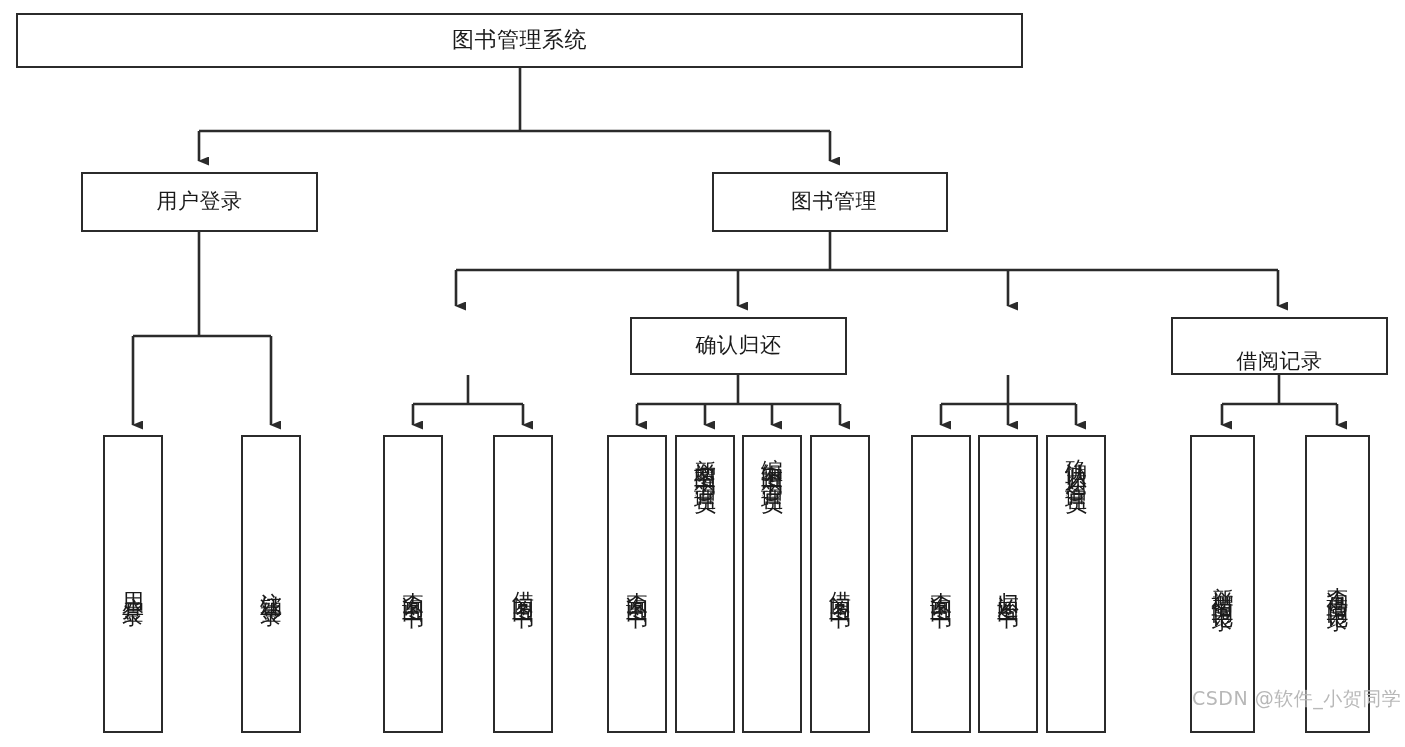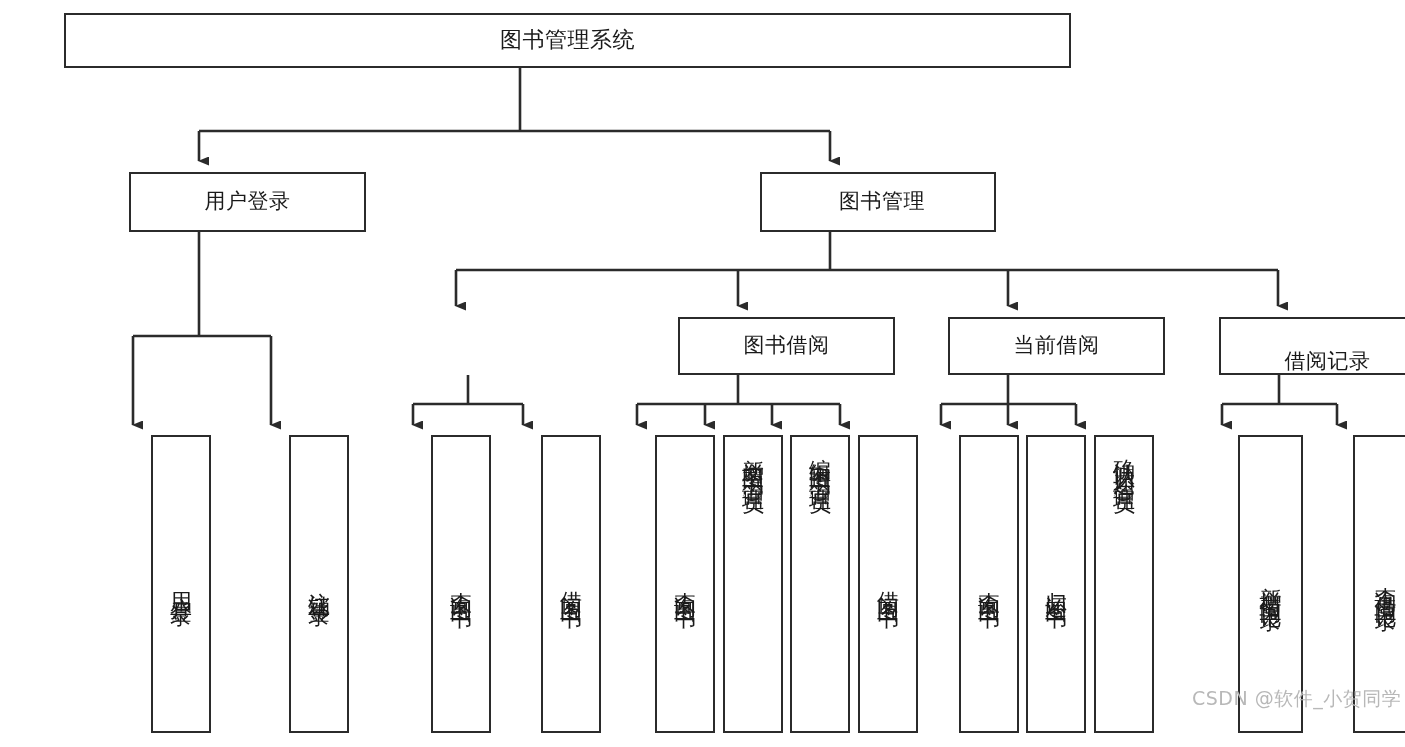--- a/index.html
+++ b/index.html
@@ -29,21 +29,20 @@
   .node {
     position: absolute;
     box-sizing: border-box;
     border: 2.5px solid #2b2b2b;
     background: #ffffff;
     color: #1a1a1a;
     display: flex;
     align-items: center;
     justify-content: center;
     text-align: center;
-    margin-left: 48px;
   }
   .node-h {
     font-size: 21px;
     line-height: 1.1;
     letter-spacing: 0.5px;
   }
   .node-root {
     font-size: 22px;
   }
   
@@ -138,24 +137,21 @@
   </div>
 
   <div class="node node-h" style="left:81px; top:172px; width:237px; height:60px;">
     <span>用户登录</span>
   </div>
   <div class="node node-h" style="left:712px; top:172px; width:236px; height:60px;padding-left:8px;">
     <span>图书管理</span>
   </div>
 
   <div class="node node-h" style="left:630px; top:317px; width:217px; height:58px;">
-    <span>图书借阅</span>
-  </div>
-  <div class="node node-h" style="left:900px; top:317px; width:217px; height:58px;">
-    <span>当前借阅</span>
+    <span>确认归还</span>
   </div>
   <div class="node node-h" style="left:1171px; top:317px; width:217px; height:58px;align-items:flex-end;">
     <span>借阅记录</span>
   </div>
 
   <div class="node node-v align-center" style="left:103px; top:435px; width:60px; height:298px;">
     <span class="vtext">用户登录</span>
   </div>
   <div class="node node-v align-center" style="left:241px; top:435px; width:60px; height:298px;">
     <span class="vtext">注销登录</span>

